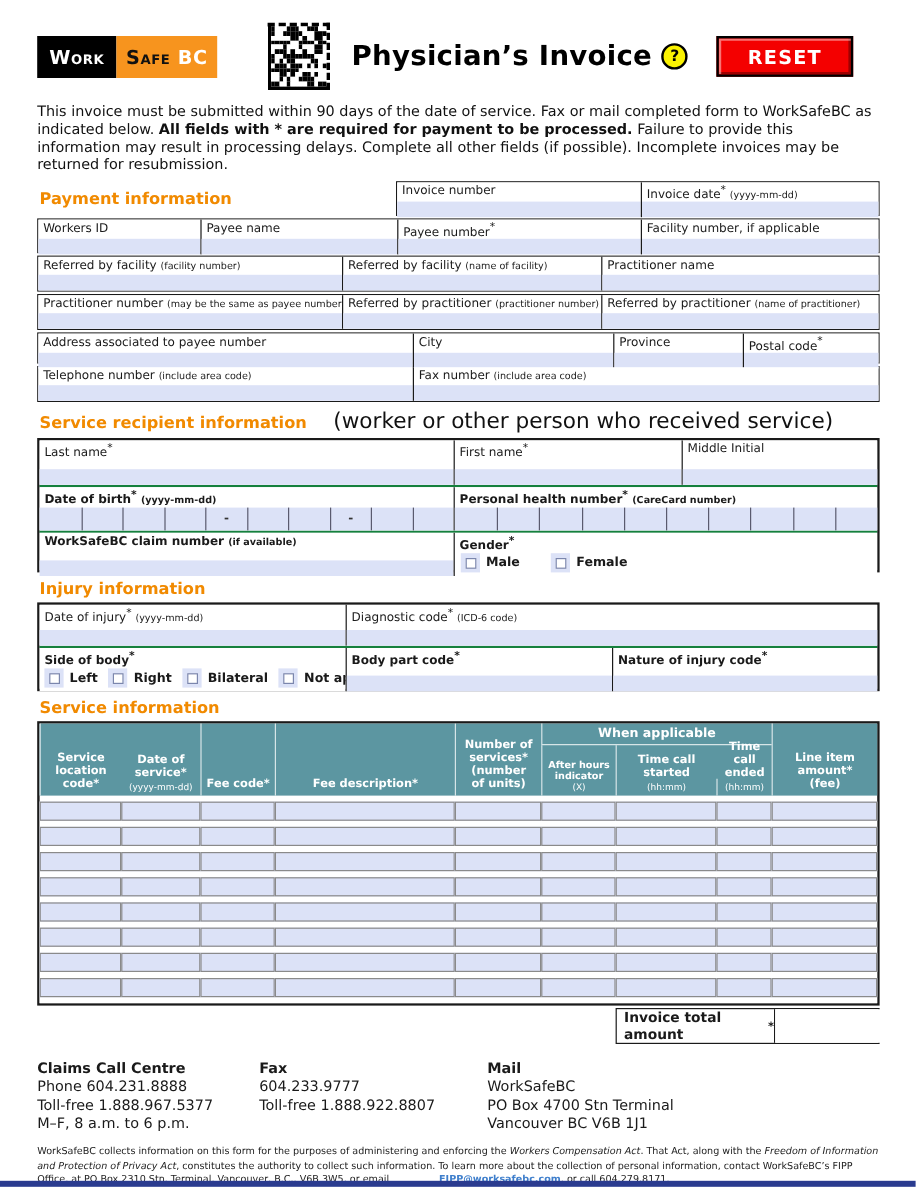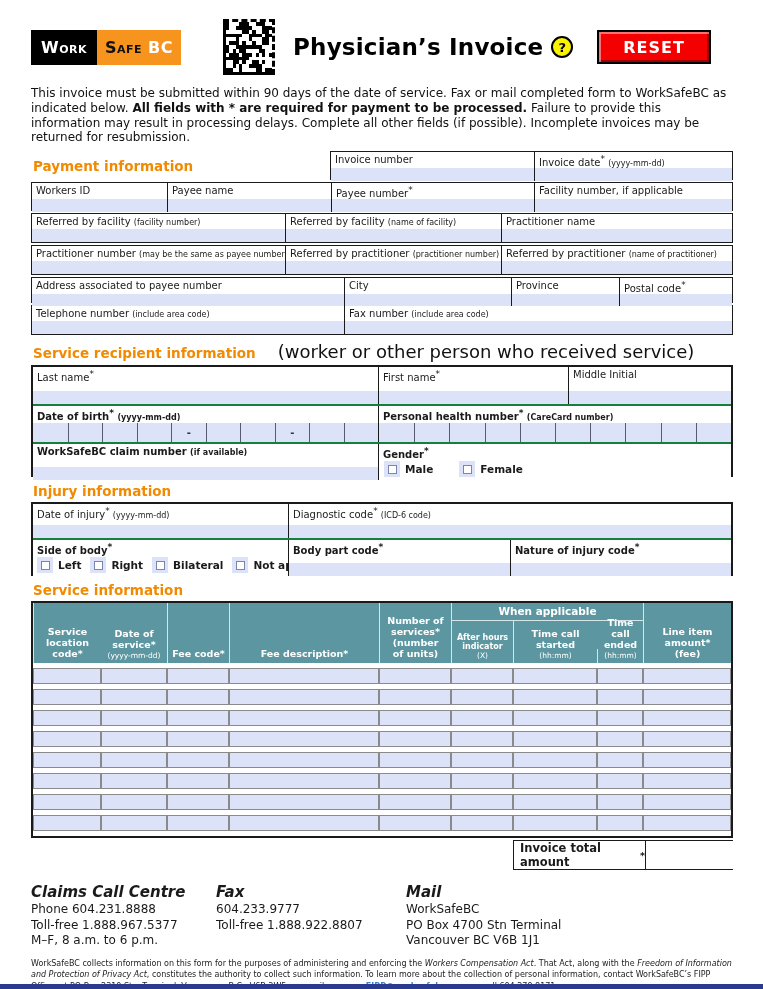--- a/index.html
+++ b/index.html
@@ -101,21 +101,21 @@
 
   .total { width:220px; margin-left:auto; margin-top:2px; display:grid; grid-template-columns:132px 88px;
     border:1px solid #1a1a1a; height:30px; }
   .tlabel { border-right:1px solid #1a1a1a; font-weight:bold; font-size:11.5px;
     display:flex; align-items:center; padding-left:6px; }
   .tval { background:#fff; }
 
   
   .footer { display:flex; margin-top:13px; }
   .fcol { font-size:12px; line-height:1.28; }
-  .fcol .ft { font-weight:bold; font-size:15px;font-style:italic; }
+  .fcol .ft { font-weight:bold; font-size:12px; }
   .fc1 { width:185px; } .fc2 { width:190px; }
   .legal { margin-top:10px; font-size:8px; line-height:1.4; color:#222; }
   .legal .it { font-style:italic; }
   .email { color:#3F7FCC; font-weight:bold; cursor:pointer;margin-left:39px; }
   .bluebar { position:absolute; left:0; bottom:0; width:763px; height:5px; background:#2A3B8F; }
 </style>
 </head>
 <body>
 
 <div class="page">

